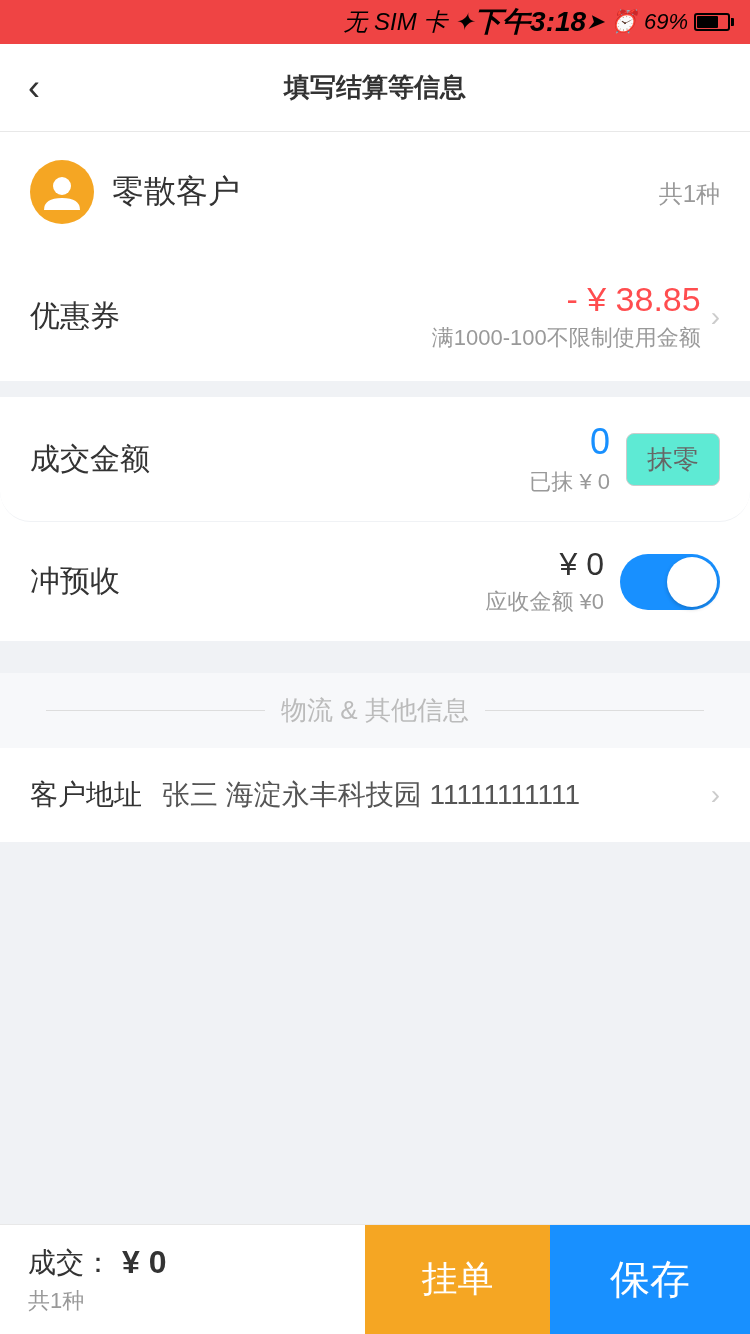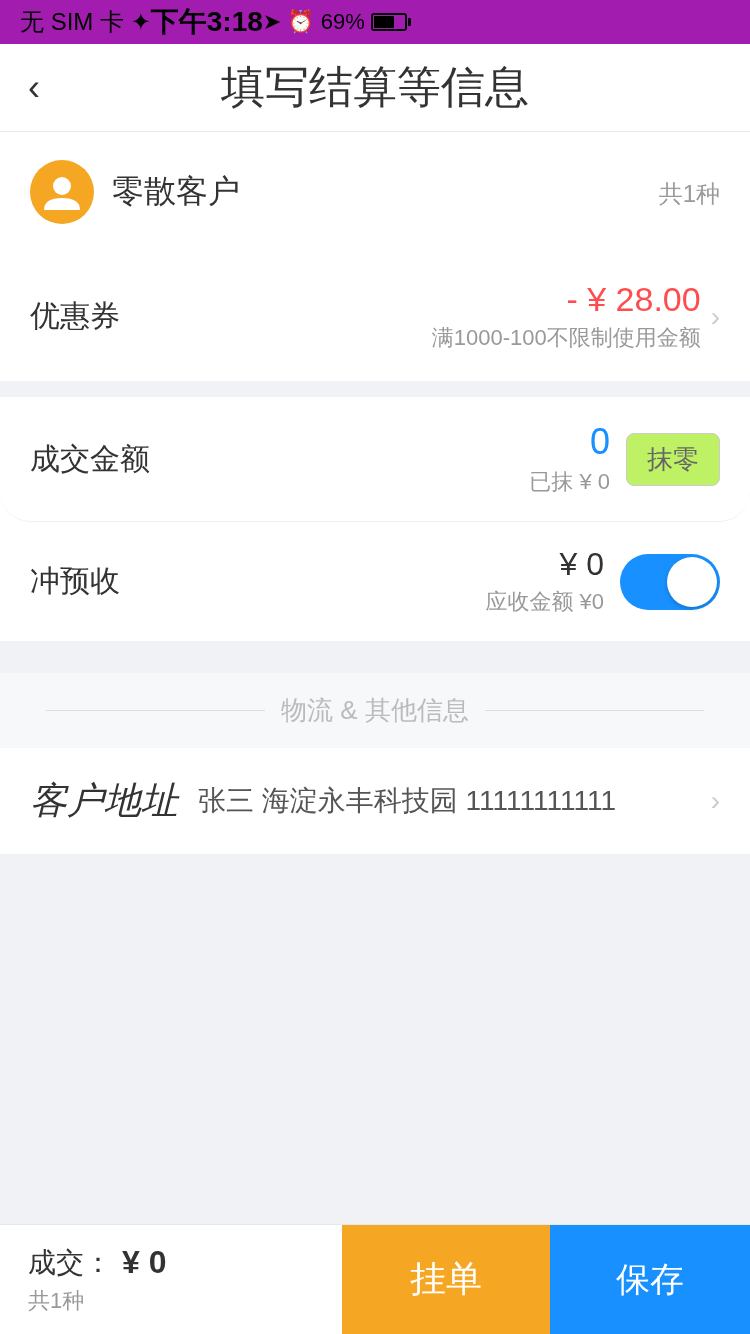--- a/index.html
+++ b/index.html
@@ -8,28 +8,29 @@
       width: 750px;
       min-height: 1334px;
       font-family: -apple-system, "PingFang SC", "Helvetica Neue", sans-serif;
       background: #f0f2f5;
       font-size: 28px;
       color: #333;
     }
 
     
     .status-bar {
-      background: #a21caf;
+      background: #ef4444;
       height: 44px;
       display: flex;
       align-items: center;
-      justify-content: flex-start;
+      justify-content: flex-end;
       padding: 0 20px;
       font-size: 24px;
       color: #000;
+      font-style: italic;
     }
     .status-left { display: flex; align-items: center; gap: 8px; }
     .status-center { font-size: 28px; font-weight: 600; }
     .status-right { display: flex; align-items: center; gap: 6px; font-size: 22px; }
 
     
     .nav-bar {
       background: #fff;
       height: 88px;
       display: flex;
@@ -39,22 +40,22 @@
       border-bottom: 1px solid #e8e8e8;
     }
     .nav-back {
       position: absolute;
       left: 28px;
       font-size: 36px;
       color: #333;
       cursor: pointer;
     }
     .nav-title {
-      font-size: 44px;
-      font-weight: 400;
+      font-size: 26px;
+      font-weight: 700;
       color: #333;
     }
 
     
     .content {
       background: #f0f2f5;
       padding-bottom: 120px;
     }
 
     
@@ -126,21 +127,21 @@
       color: #1890ff;
       min-width: 60px;
       text-align: right;
     }
     .round-zero-btn {
       border: 1px solid #ccc;
       border-radius: 8px;
       padding: 8px 20px;
       font-size: 26px;
       color: #666;
-      background: #bef264;
+      background: #5eead4;
       cursor: pointer;
     }
 
     .field-sub { font-size: 22px; color: #999; margin-top: 4px; }
     .field-col { display: flex; flex-direction: column; align-items: flex-end; }
 
     .prepay-amount { font-size: 32px; color: #333; font-weight: 500; }
 
     
     .toggle-switch {
@@ -185,21 +186,21 @@
     }
 
     
     .address-row {
       padding: 28px 30px;
       display: flex;
       align-items: center;
       justify-content: space-between;
       background: #fff;
     }
-    .address-label { font-size: 37px; color: #333; flex-shrink: 0; margin-right: 20px; font-style: italic; }
+    .address-label { font-size: 28px; color: #333; flex-shrink: 0; margin-right: 20px; }
     .address-value { font-size: 28px; color: #555; flex: 1; }
     .address-chevron { font-size: 28px; color: #ccc; }
 
     
     .bottom-bar {
       position: fixed;
       bottom: 0;
       left: 0;
       width: 750px;
       height: 110px;
@@ -210,37 +211,37 @@
     }
     .bottom-summary {
       flex: 1;
       padding: 0 28px;
     }
     .bottom-deal { font-size: 28px; color: #333; display: flex; align-items: center; gap: 10px; }
     .bottom-deal-amount { font-size: 32px; color: #333; font-weight: 600; }
     .bottom-sub { font-size: 22px; color: #999; margin-top: 4px; }
 
     .btn-hold {
-      width: 208px;
+      width: 185px;
       height: 110px;
       background: #f5a623;
       border: none;
       font-size: 36px;
       color: #fff;
       cursor: pointer;
       display: flex;
       align-items: center;
       justify-content: center;
     }
     .btn-save {
       width: 200px;
       height: 110px;
       background: #1890ff;
       border: none;
-      font-size: 34px;
+      font-size: 40px;
       color: #fff;
       cursor: pointer;
       display: flex;
       align-items: center;
       justify-content: center;
     }
     .battery { 
       width: 36px; height: 18px; border: 2px solid #000; border-radius: 3px; 
       position: relative; display: inline-flex; align-items: center; padding: 1px;
     }
@@ -290,21 +291,21 @@
         <div class="total-sub">共1种</div>
       </div>
     </div>
   </div>
 
   <div class="card">
     <div class="coupon-row">
       <span class="coupon-label">优惠券</span>
       <div class="coupon-right">
         <div>
-          <div class="coupon-amount">- ¥ 28.00</div>
+          <div class="coupon-amount">- ¥ 38.85</div>
           <div class="coupon-desc">满1000-100不限制使用金额</div>
         </div>
         <span class="chevron">›</span>
       </div>
     </div>
   </div>
 
   <div class="section-sep"></div>
 
   <div class="card">

